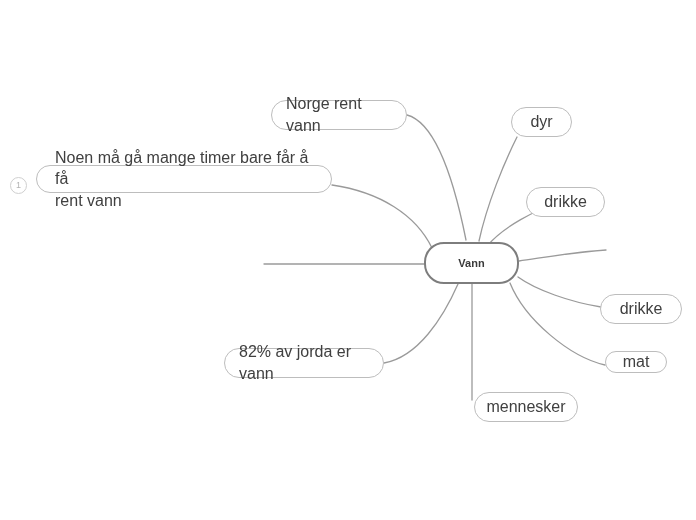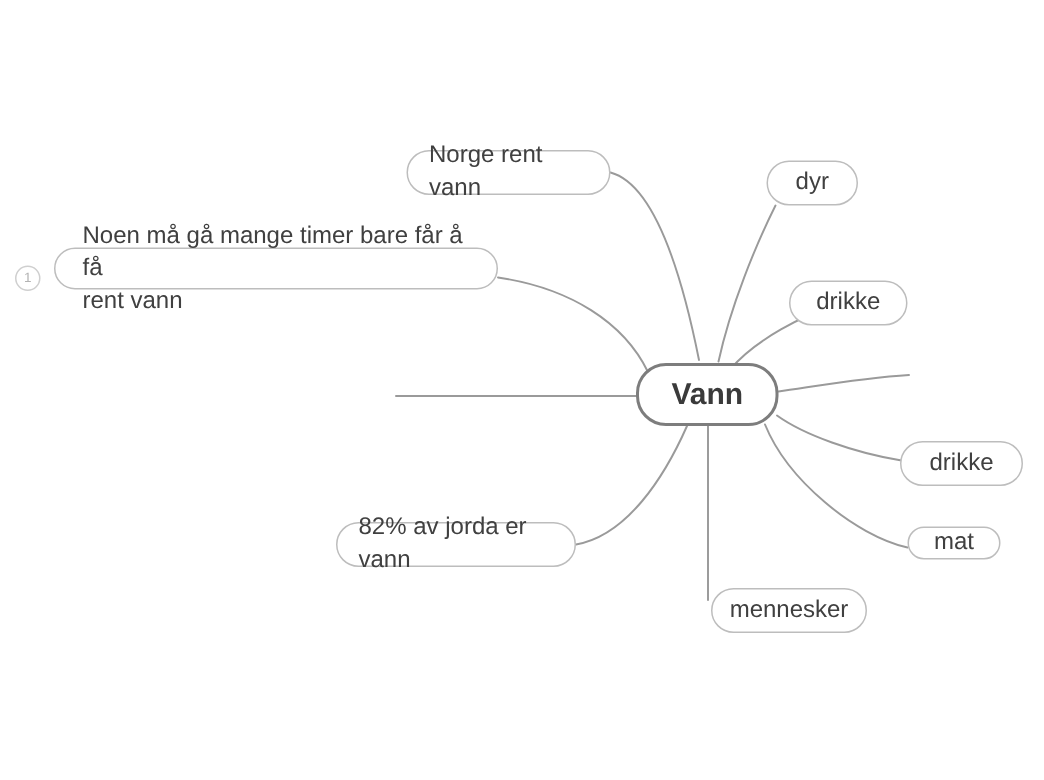--- a/index.html
+++ b/index.html
@@ -38,21 +38,21 @@
     font-size: 16px;
     line-height: 1.35;
     white-space: pre-line;
     text-align: left;
     padding: 0 14px;
   }
   .node.central {
     border: 2px solid #7d7d7d;
     border-radius: 20px;
     font-weight: bold;
-    font-size: 20px;
+    font-size: 11px;
     color: #3a3a3a;
     justify-content: center;
   }
   .node.multiline {
     justify-content: flex-start;
     padding: 0 18px;
     border-radius: 18px;
   }
   .badge {
     position: absolute;

